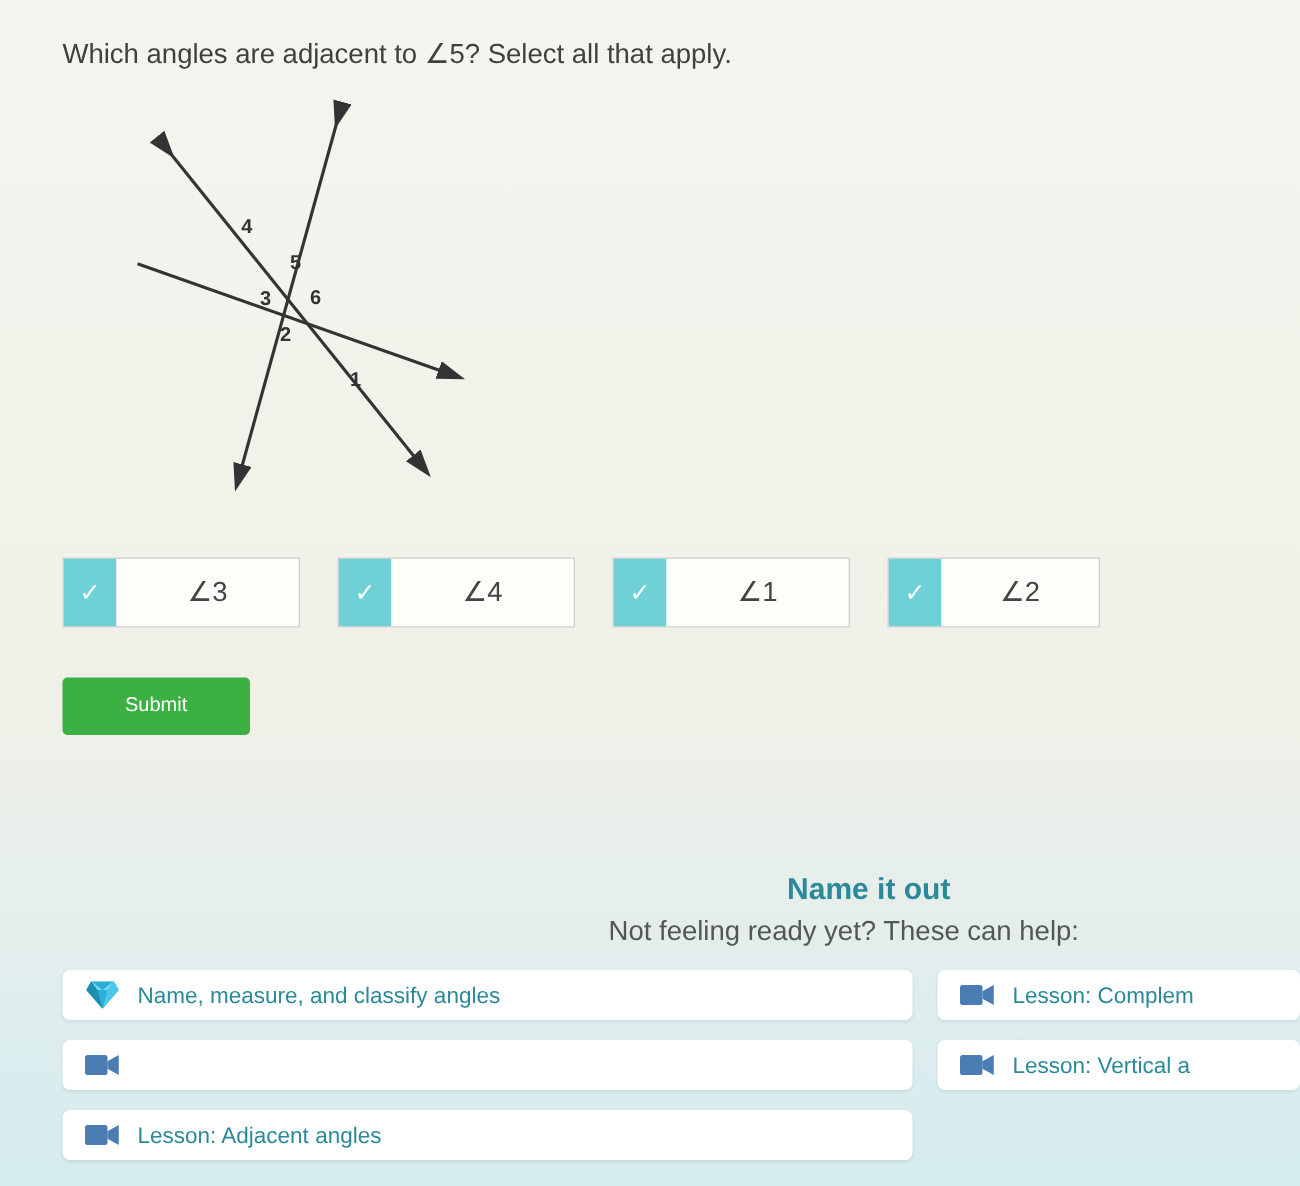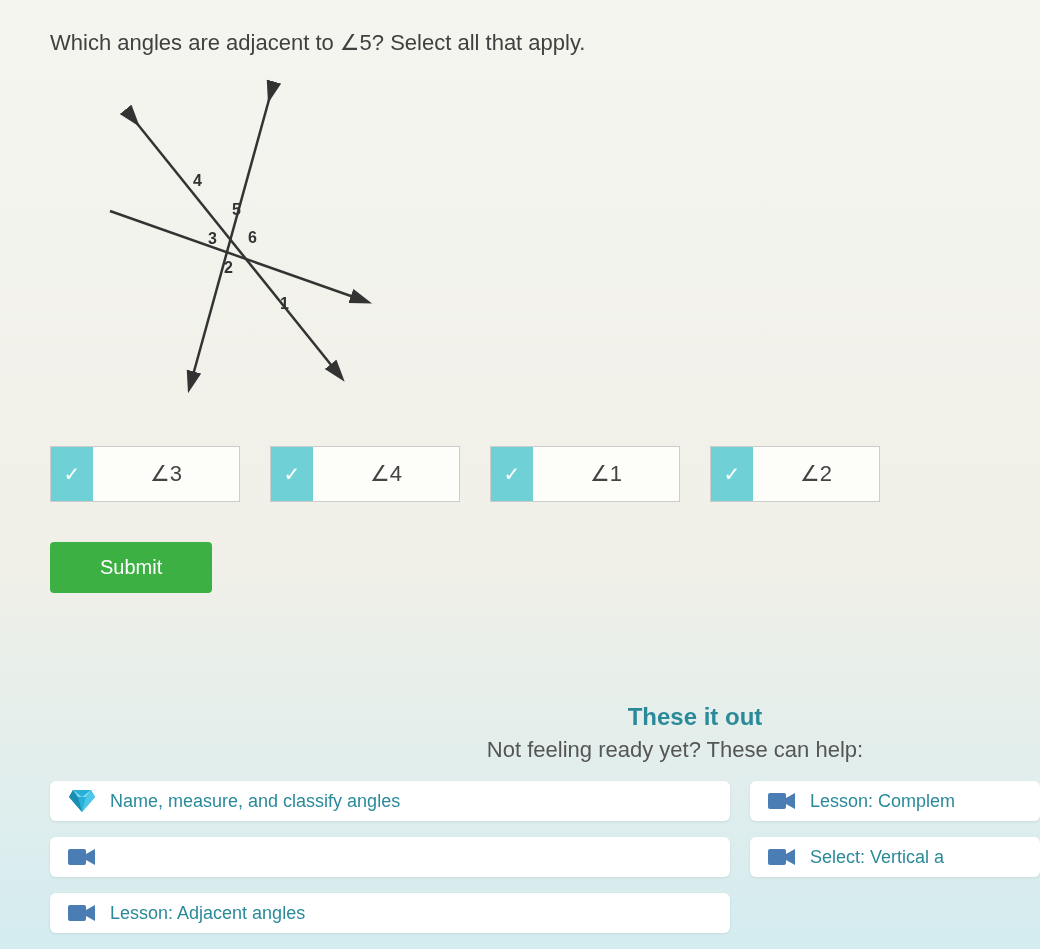--- a/index.html
+++ b/index.html
@@ -52,21 +52,21 @@
       align-items: center;
       justify-content: center;
       font-size: 22px;
       color: #444;
     }
     .submit-btn {
       background: #3cb043;
       color: #fff;
       border: none;
       border-radius: 4px;
-      font-size: 20px;
+      font-size: 16px;
       padding: 14px 50px;
       cursor: pointer;
       margin-bottom: 60px;
     }
     .help-area {
       margin-top: 50px;
     }
     .work-it-out {
       text-align: center;
       color: #2a8a9a;
@@ -150,21 +150,21 @@
   </div>
   <div class="answer-option" style="min-width:170px;">
     <div class="check-box">✓</div>
     <div class="opt-label">∠2</div>
   </div>
 </div>
 
 <button class="submit-btn">Submit</button>
 
 <div class="help-area">
-  <div class="work-it-out">These it out</div>
+  <div class="work-it-out">Name it out</div>
   <div class="help-subtitle">Not feeling ready yet? These can help:</div>
   <div class="help-grid">
     <div class="help-col-left">
       <div class="help-card">
         <span class="icon">
           <svg width="26" height="22" viewBox="0 0 26 22">
               <path d="M4 0 L22 0 L26 7 L13 22 L0 7 Z" fill="#29b0d8"></path>
               <path d="M4 0 L9 7 L13 22 L0 7 Z" fill="#1d8db0"></path>
               <path d="M22 0 L17 7 L13 22 L26 7 Z" fill="#4cc7ea"></path>
               <path d="M4 0 L13 7 L22 0 L17 7 L9 7 Z" fill="#7cd9f4"></path>
@@ -200,20 +200,20 @@
         </span>
         <span>Lesson: Complem</span>
       </div>
       <div class="help-card">
         <span class="icon">
           <svg width="28" height="20" viewBox="0 0 28 20">
               <rect x="0" y="2" width="18" height="16" rx="2" fill="#4a7db3"></rect>
               <path d="M18 7 L27 2 L27 18 L18 13 Z" fill="#4a7db3"></path>
             </svg>
         </span>
-        <span>Select: Vertical a</span>
+        <span>Lesson: Vertical a</span>
       </div>
     </div>
   </div>
 </div>
 
 
 
 
 </body></html>

